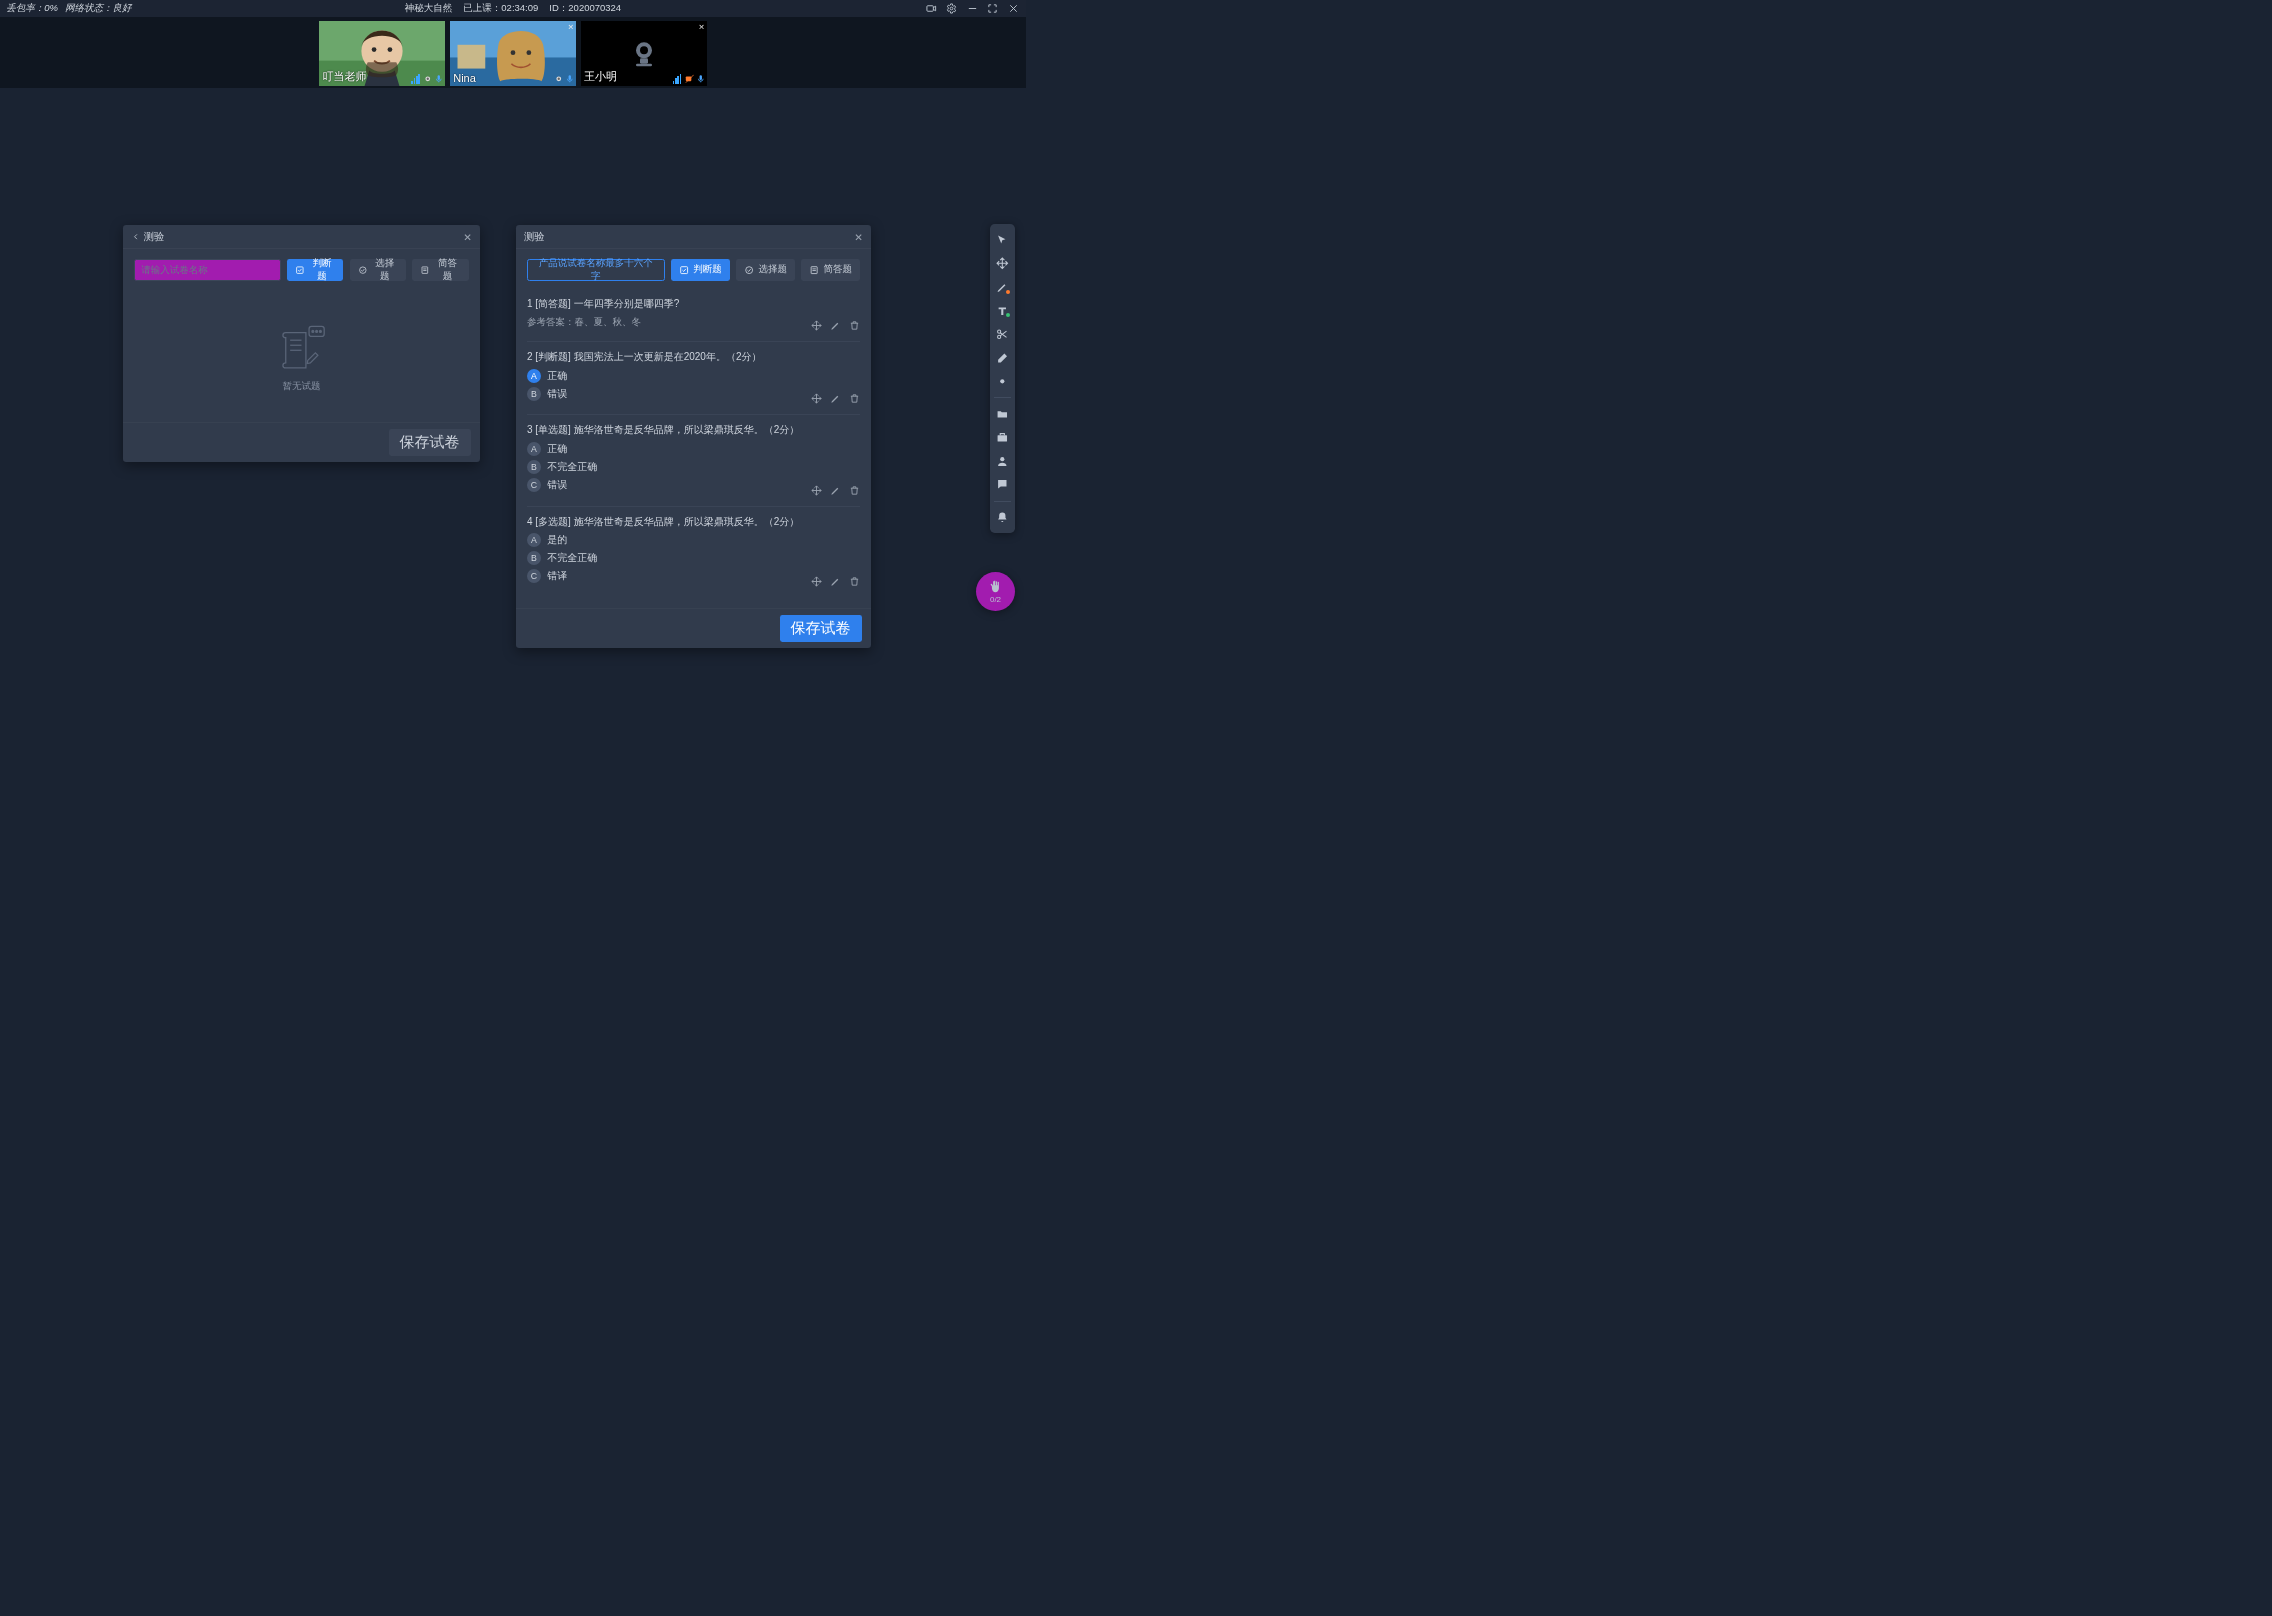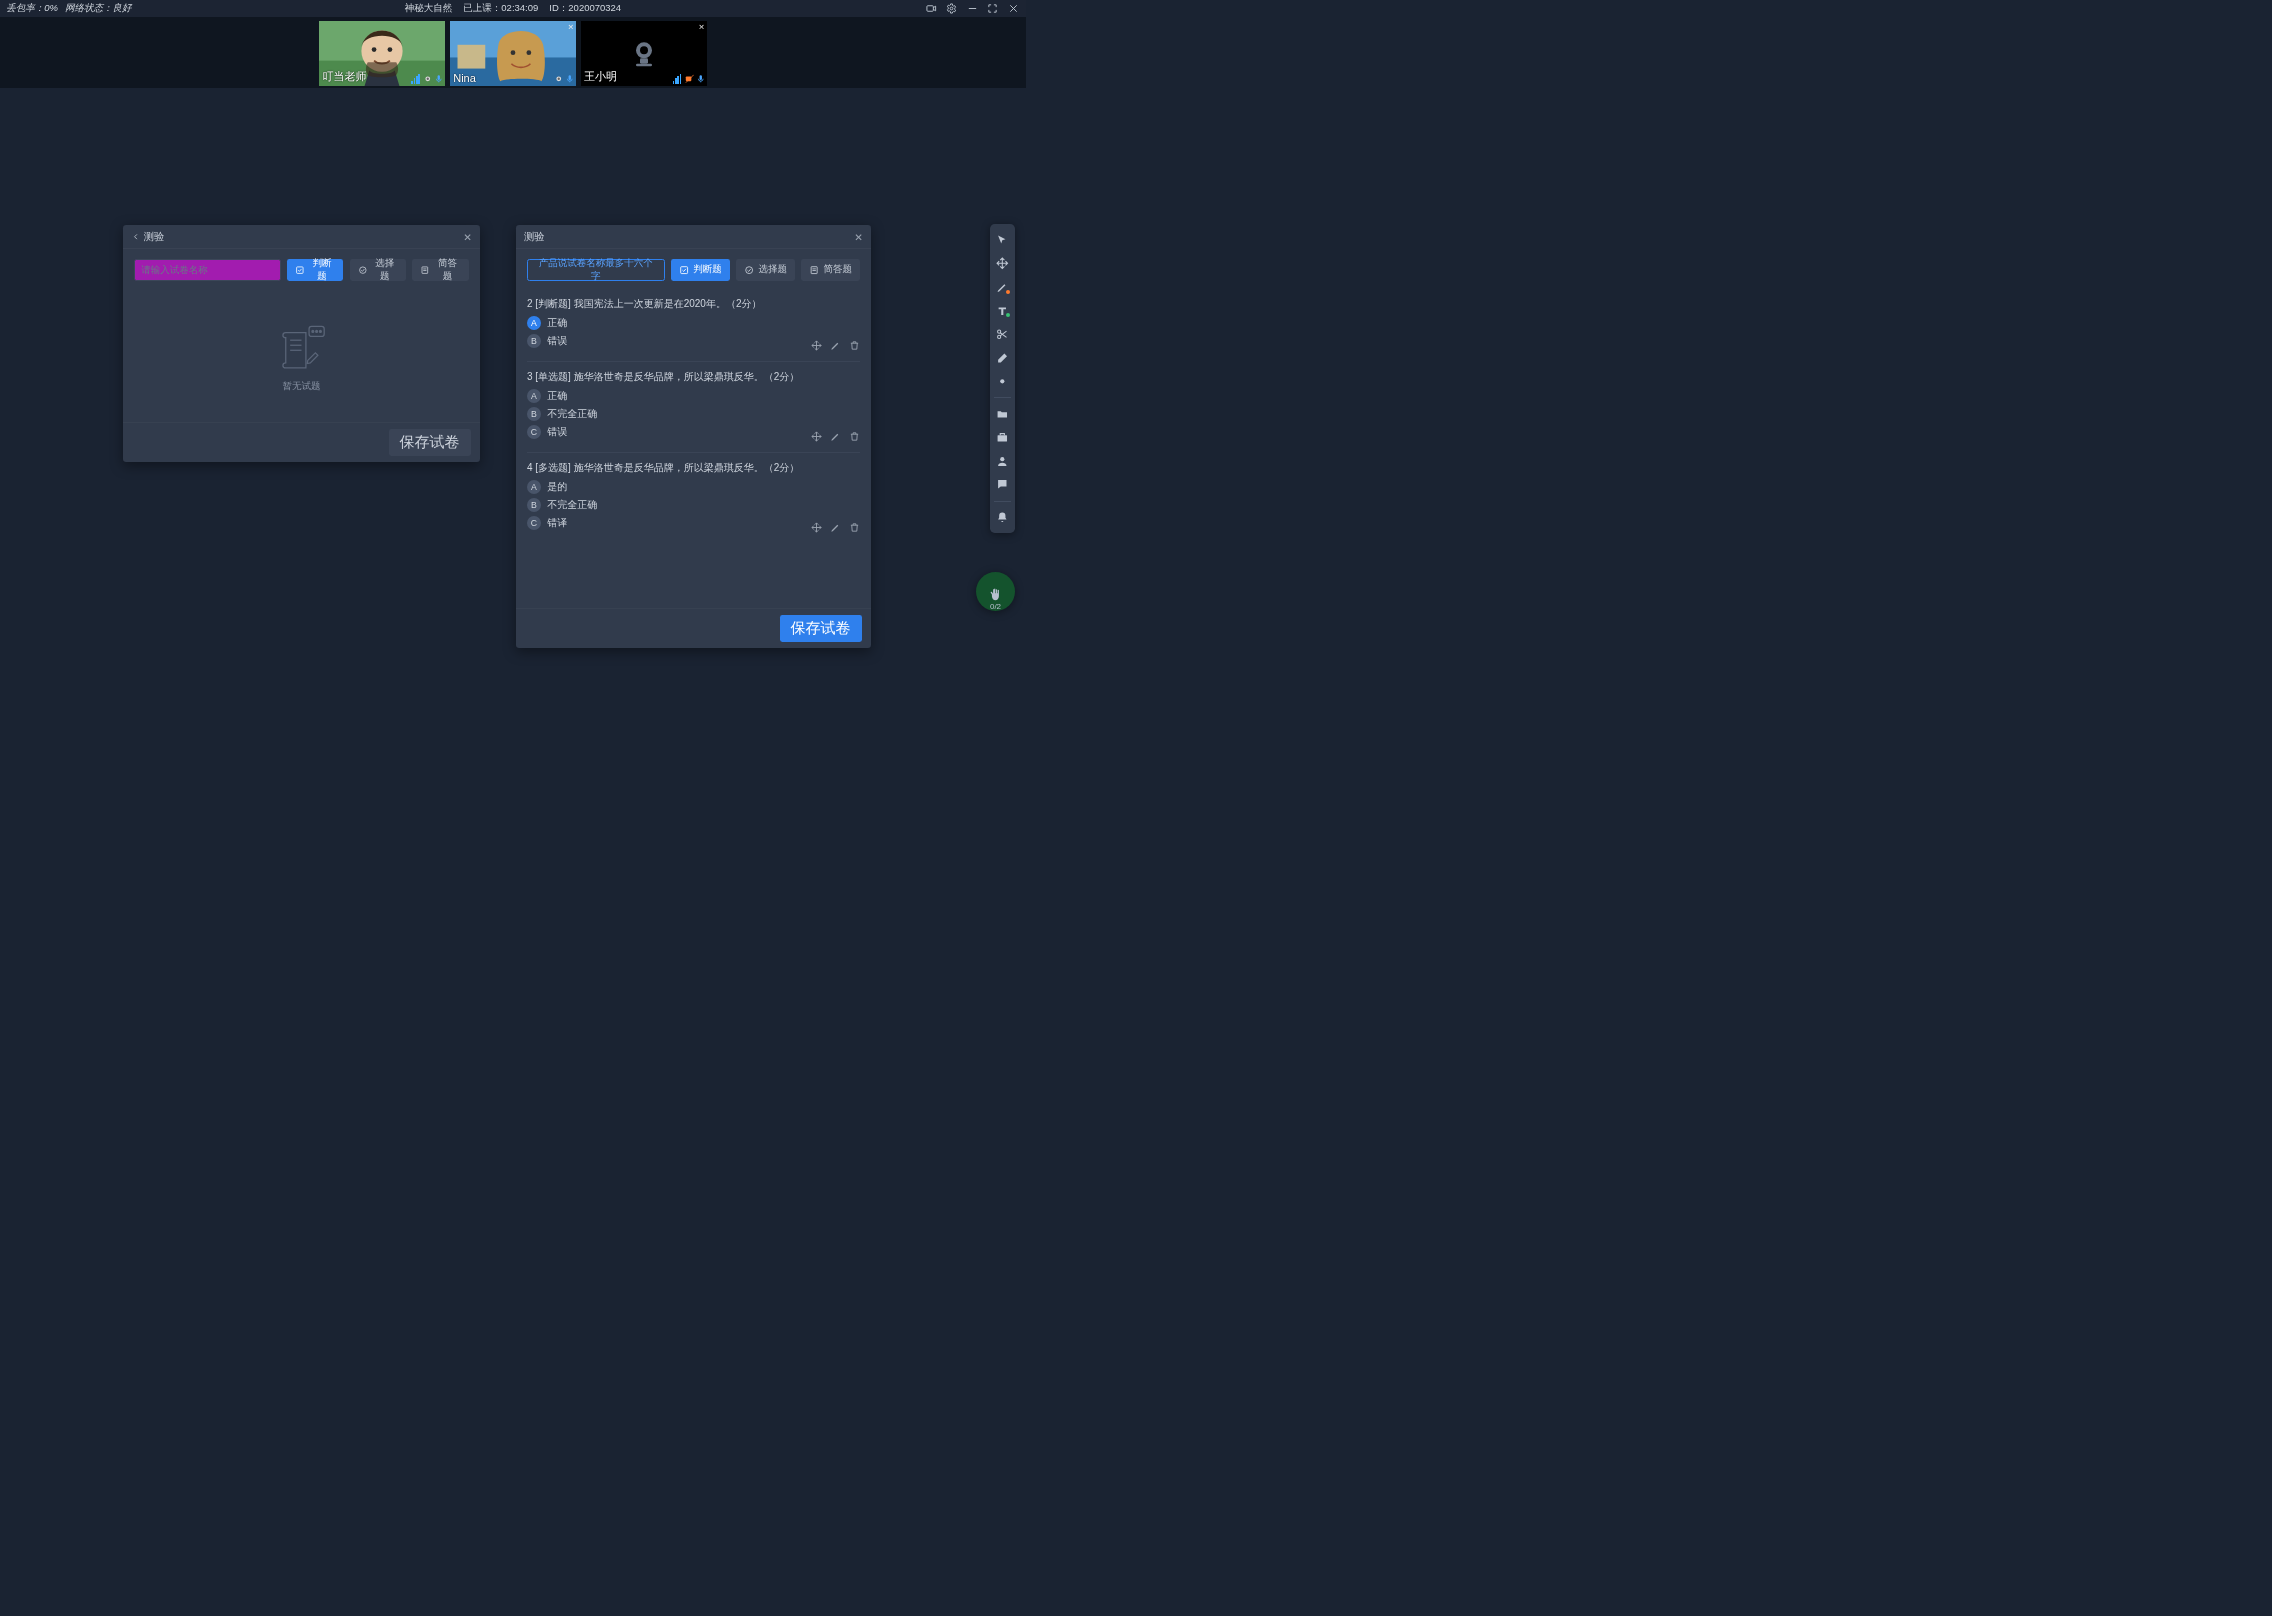--- a/index.html
+++ b/index.html
@@ -139,22 +139,22 @@
   }
   .tool{ width:22px;height:22px;display:flex;align-items:center;justify-content:center;color:#c0c8d4;cursor:pointer;border-radius:3.2px; position:relative;}
   .tool svg{width:12.6px;height:12.6px;}
   .tool .dot{position:absolute;right:4px;bottom:4.7px;width:4px;height:4px;border-radius:50%;}
   .tool-sep{width:17.4px;height:0.8px;background:#414c5f;margin:3.2px 0;}
 
   
   .hand-badge{
     position:absolute; right:11px; bottom:118px;
     width:39px;height:39px;border-radius:50%;
-    background:#14532d; display:flex;flex-direction:column;
-    align-items:center;justify-content:flex-end; color:#b8c1cf;
+    background:#a21caf; display:flex;flex-direction:column;
+    align-items:center;justify-content:center; color:#b8c1cf;
     box-shadow:0 1.6px 8px rgba(0,0,0,.4); cursor:pointer;
   }
   .hand-badge svg{width:14px;height:14px;margin-bottom:0.8px;}
   .hand-badge .count{font-size:8px;}
 
   
   .panel-body::-webkit-scrollbar{width:4.7px;}
   .panel-body::-webkit-scrollbar-thumb{background:#49546a;border-radius:2.4px;}
 </style>
 </head>
@@ -372,20 +372,35 @@
             <svg viewBox="0 0 24 24" fill="none" stroke="currentColor" stroke-width="2">
               <rect x="5" y="4" width="14" height="16" rx="1"></rect>
               <line x1="8" y1="9" x2="16" y2="9"></line>
               <line x1="8" y1="13" x2="16" y2="13"></line>
             </svg>
             <span>简答题</span>
           </button>
       </div>
       <div id="qlist">
           <div class="q">
+            <div class="q-title">1 [简答题] 一年四季分别是哪四季?</div>
+            <div class="q-sub">参考答案：春、夏、秋、冬</div>
+            <div class="q-actions">
+  <span class="ia"><svg viewBox="0 0 24 24" fill="none" stroke="currentColor" stroke-width="2">
+                  <path d="M12 2v20M2 12h20M8 6l4-4 4 4M8 18l4 4 4-4M6 8l-4 4 4 4M18 8l4 4-4 4"></path>
+                </svg></span>
+  <span class="ia"><svg viewBox="0 0 24 24" fill="currentColor">
+                  <path d="M3 21l3-1L18 8l-2-2L4 18z"></path>
+                </svg></span>
+  <span class="ia"><svg viewBox="0 0 24 24" fill="none" stroke="currentColor" stroke-width="2">
+                  <path d="M4 7h16M9 7V4h6v3M6 7l1 13h10l1-13"></path>
+                </svg></span>
+            </div>
+          </div>
+          <div class="q">
             <div class="q-title">2 [判断题] 我国宪法上一次更新是在2020年。（2分）</div>
             <div class="opt sel">
               <span class="badge">A</span>
               <span>正确</span>
             </div>
             <div class="opt">
               <span class="badge">B</span>
               <span>错误</span>
             </div>
             <div class="q-actions">

